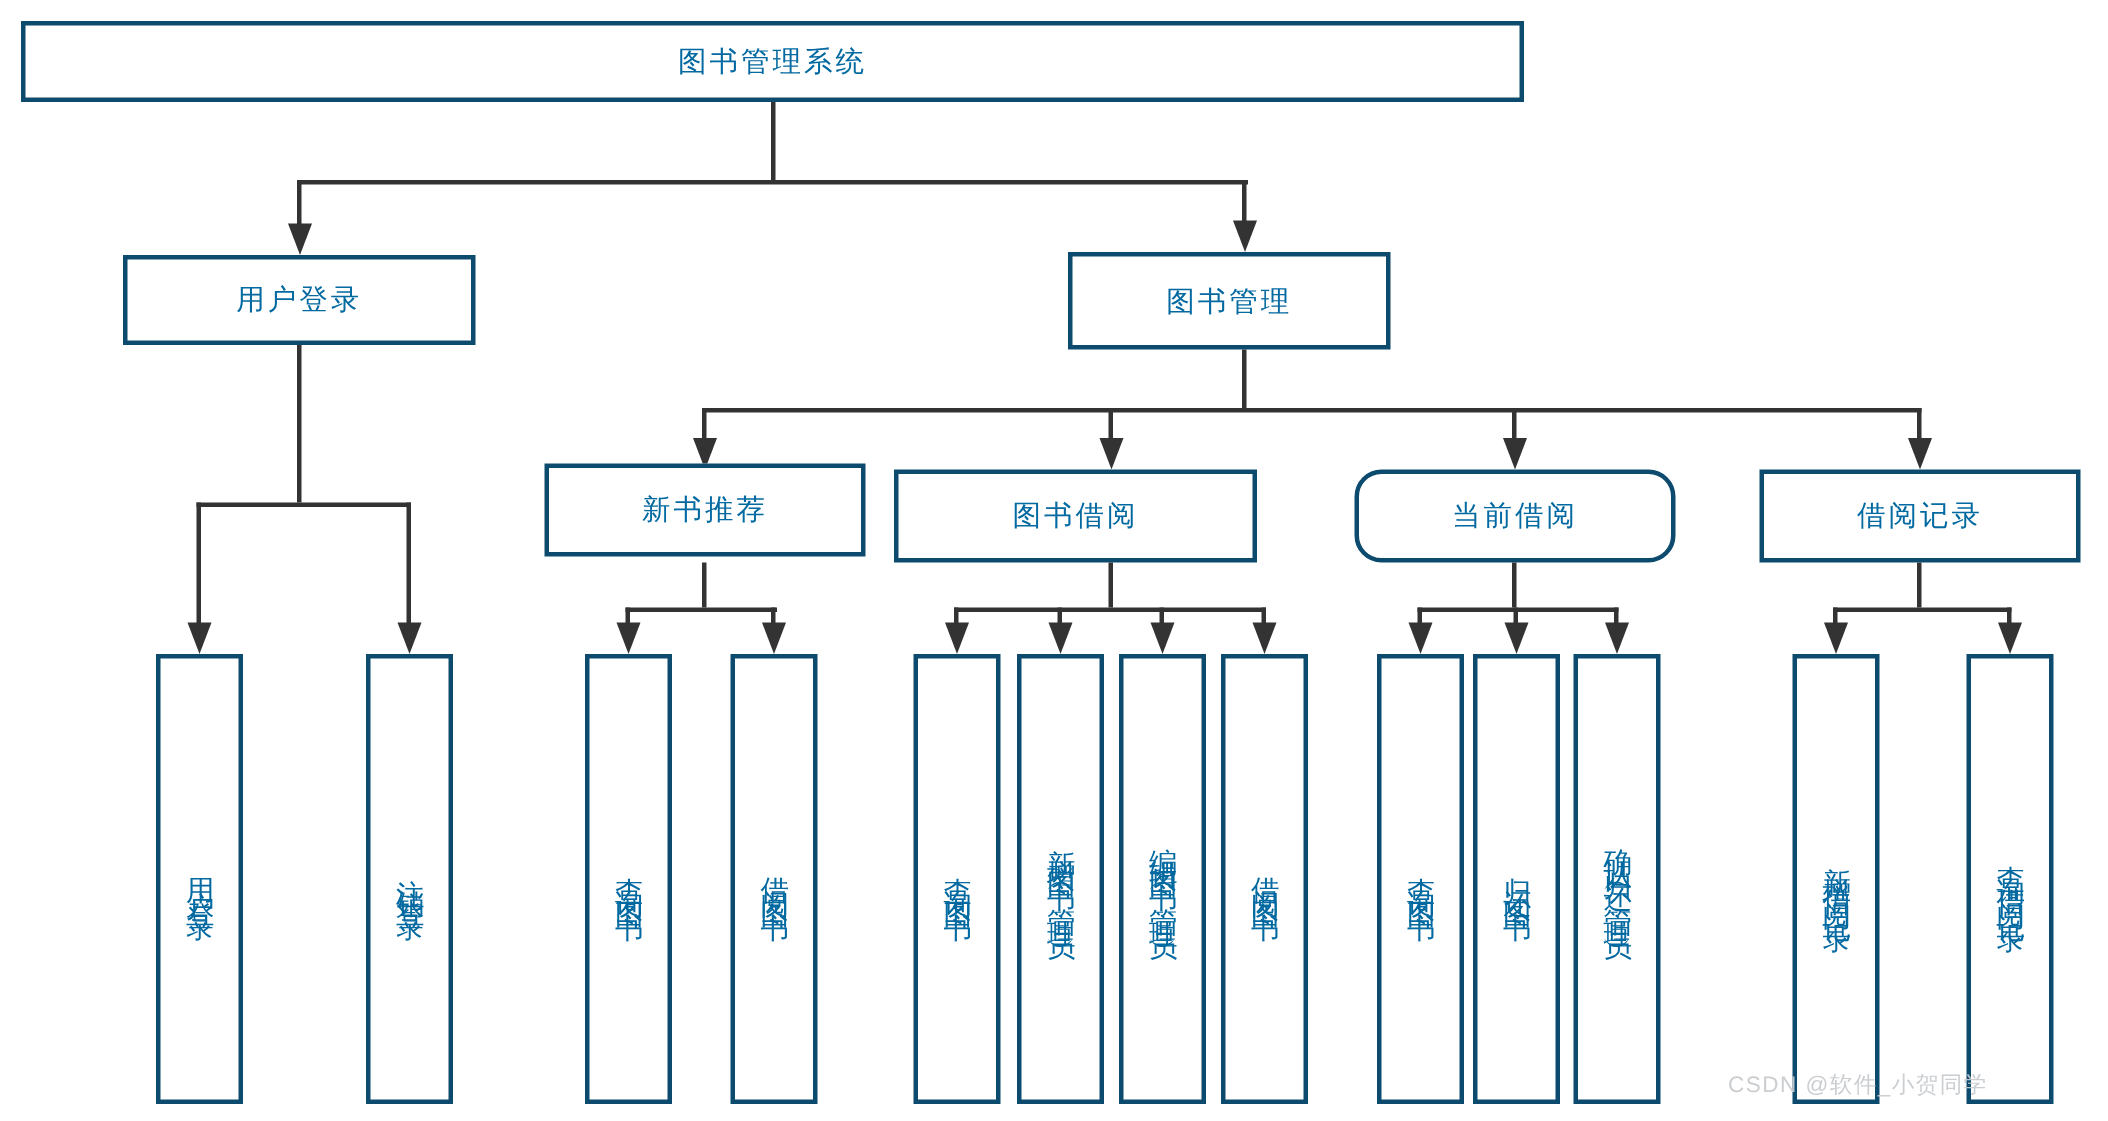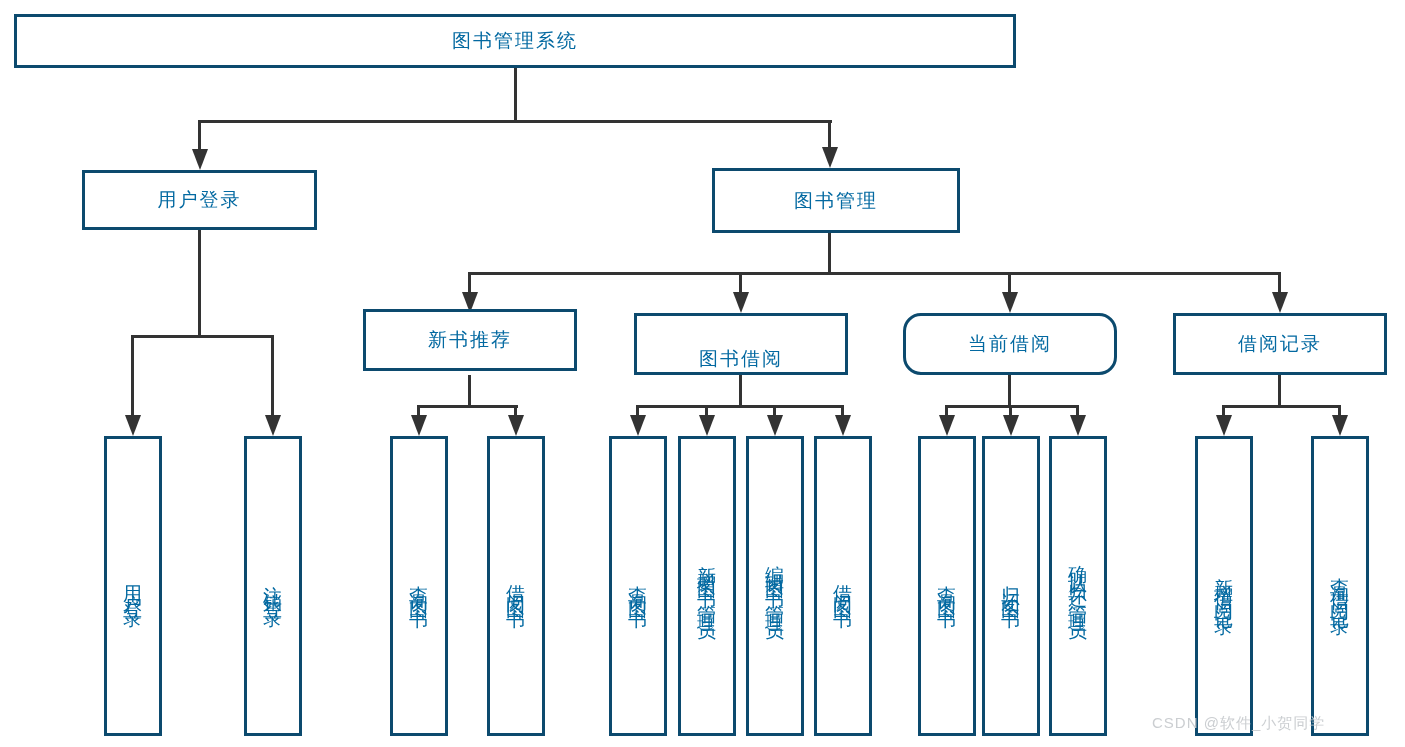--- a/index.html
+++ b/index.html
@@ -70,21 +70,21 @@
   <div class="vline" style="left:514px; top:68px; height:52px;"></div>
   <div class="hline" style="left:198px; top:120px; width:634px;"></div>
   <div class="vline" style="left:198px; top:120px; height:32px;"></div>
   <div class="arrow" style="left:192px; top:149px;"></div>
   <div class="vline" style="left:828px; top:120px; height:30px;"></div>
   <div class="arrow" style="left:822px; top:147px;"></div>
 
   <div class="box" style="left:82px; top:170px; width:235px; height:60px;">
     <span>用户登录</span>
   </div>
-  <div class="box" style="left:712px; top:168px; width:248px; height:65px;">
+  <div class="box" style="left:712px; top:168px; width:215px; height:65px;">
     <span>图书管理</span>
   </div>
 
   <div class="vline" style="left:198px; top:230px; height:105px;"></div>
   <div class="hline" style="left:131px; top:335px; width:143px;"></div>
   <div class="vline" style="left:131px; top:335px; height:83px;"></div>
   <div class="arrow" style="left:125px; top:415px;"></div>
   <div class="vline" style="left:271px; top:335px; height:83px;"></div>
   <div class="arrow" style="left:265px; top:415px;"></div>
 
@@ -95,21 +95,21 @@
   <div class="vline" style="left:739px; top:272px; height:22px;"></div>
   <div class="arrow" style="left:733px; top:292px;"></div>
   <div class="vline" style="left:1008px; top:272px; height:22px;"></div>
   <div class="arrow" style="left:1002px; top:292px;"></div>
   <div class="vline" style="left:1278px; top:272px; height:22px;"></div>
   <div class="arrow" style="left:1272px; top:292px;"></div>
 
   <div class="box" style="left:363px; top:309px; width:214px; height:62px;">
     <span>新书推荐</span>
   </div>
-  <div class="box" style="left:634px; top:313px; width:214px; height:62px;align-items:flex-end;">
+  <div class="box" style="left:596px; top:313px; width:242px; height:62px;">
     <span>图书借阅</span>
   </div>
   <div class="box" style="left:903px; top:313px; width:214px; height:62px;border-radius:18px;">
     <span>当前借阅</span>
   </div>
   <div class="box" style="left:1173px; top:313px; width:214px; height:62px;">
     <span>借阅记录</span>
   </div>
 
   <div class="vline" style="left:468px; top:375px; height:30px;"></div>

